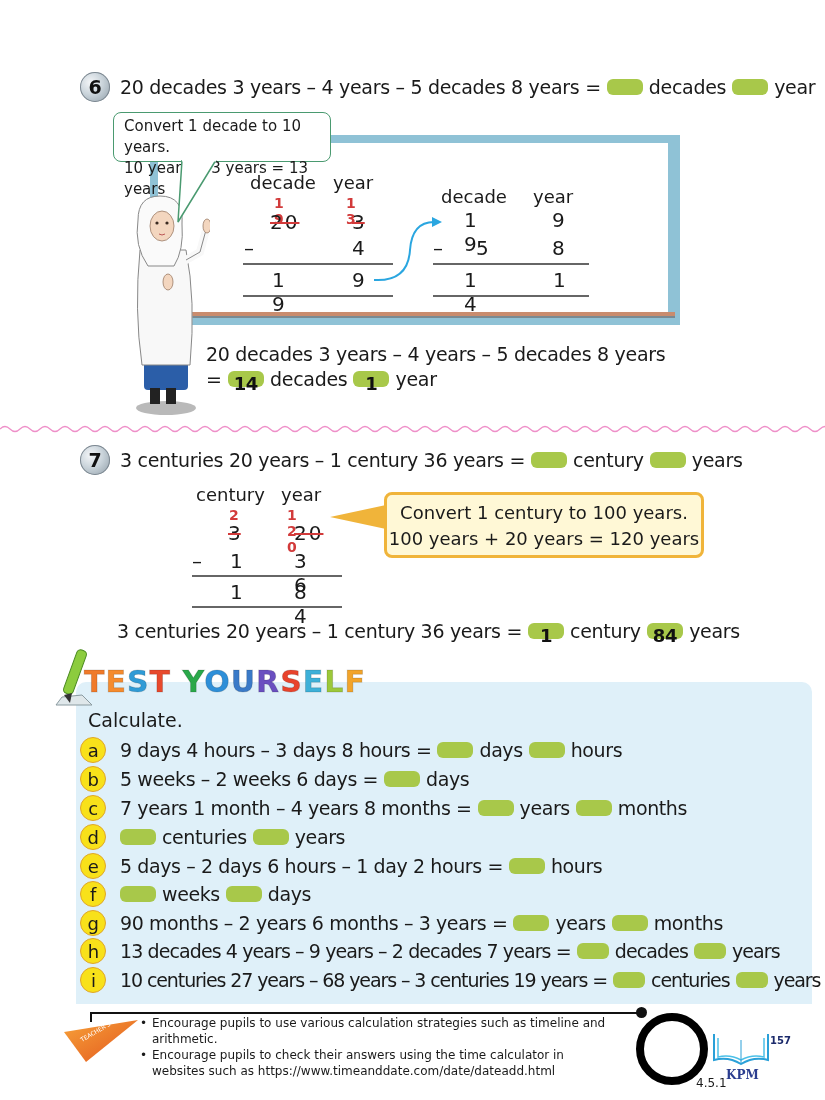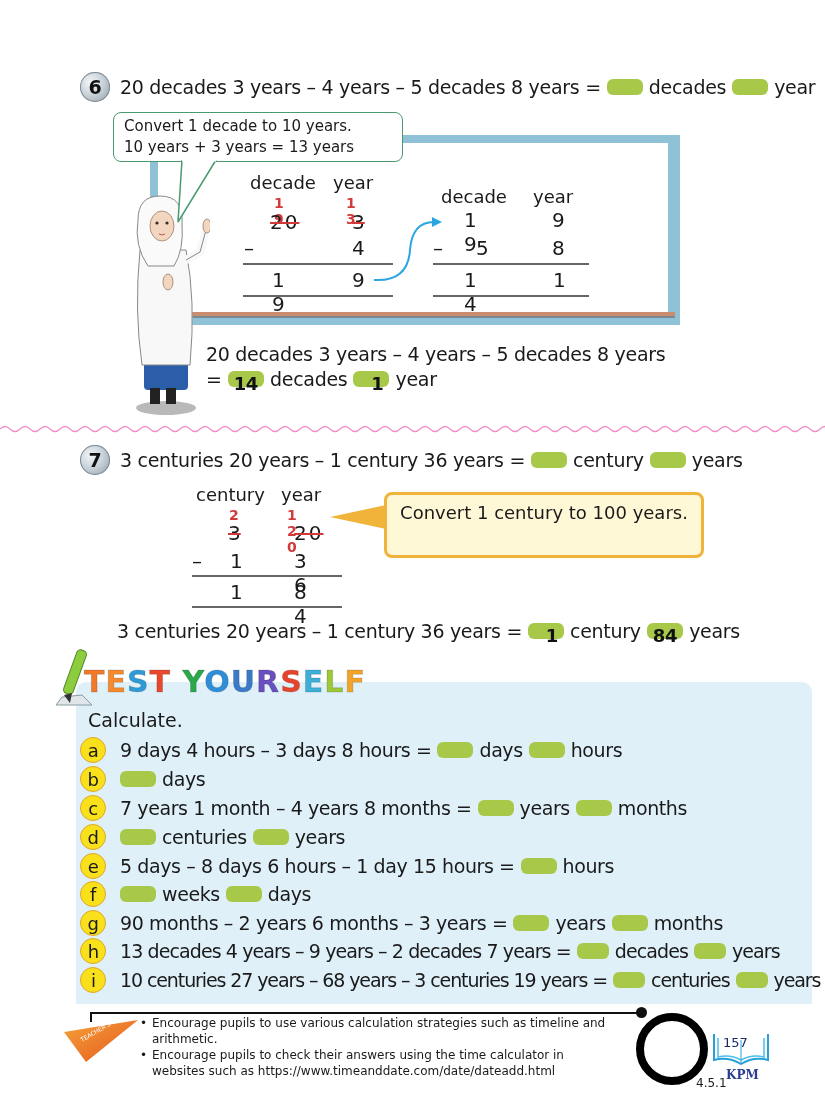--- a/index.html
+++ b/index.html
@@ -1,24 +1,24 @@
 <!DOCTYPE html>
 <html><head>
 <meta charset="utf-8">
 <style>
   * { box-sizing: border-box; margin: 0; padding: 0; }
   html, body { width: 825px; height: 1100px; background: #ffffff; overflow: hidden; }
   body { position: relative; font-family: "DejaVu Sans", sans-serif; color: #1a1a1a; }
   .abs { position: absolute; }
   .q-line { position: absolute; font-size: 19px; white-space: nowrap; display: flex; align-items: center; gap: 6px; letter-spacing: -0.3px; }
   .cd-badge { width: 30px; height: 30px; border-radius: 50%; background: radial-gradient(circle at 35% 35%, #f4f6f8 0%, #c9d3da 45%, #8d9ba5 100%); display: inline-flex; align-items: center; justify-content: center; font-weight: bold; font-size: 19px; color: #111; box-shadow: inset 0 0 0 1px #7c8790; margin-right: 4px; }
-  .ans-box { display: inline-block; width: 36px; height: 16px; background: #a8c84a; border-radius: 6px; vertical-align: middle; text-align: right; font-weight: bold; font-size: 18px; line-height: 26px; color: #111; }
+  .ans-box { display: inline-block; width: 36px; height: 16px; background: #a8c84a; border-radius: 6px; vertical-align: middle; text-align: center; font-weight: bold; font-size: 18px; line-height: 26px; color: #111; }
   .ans-box.filled { width: auto; min-width: 36px; padding: 0 6px; }
 
-  .bubble-green { position: absolute; left: 113px; top: 112px; width: 290px; height: 50px; border: 1.5px solid #4a9a70; border-radius: 8px; background: #fff; font-size: 15px; line-height: 21px; padding: 3px 10px; z-index: 3; }
+  .bubble-green { position: absolute; left: 113px; top: 112px; width: 218px; height: 50px; border: 1.5px solid #4a9a70; border-radius: 8px; background: #fff; font-size: 15px; line-height: 21px; padding: 3px 10px; z-index: 3; }
   .board { position: absolute; left: 150px; top: 135px; width: 530px; height: 190px; background: #8fc2d6; }
   .board-inner { position: absolute; left: 8px; top: 8px; width: 510px; height: 170px; background: #fff; }
   .board-ledge { position: absolute; left: 150px; top: 312px; width: 525px; height: 6px; background: #c98c6e; border-bottom: 2px solid #7a8a92; }
 
   .calc { position: absolute; font-size: 18px; }
   .calc .hdr { position: absolute; font-size: 18px; white-space: nowrap; }
   .calc .num { position: absolute; font-size: 20px; text-align: center; }
   .calc .red { position: absolute; font-size: 14px; color: #d23a3a; font-weight: bold; letter-spacing: 3px; }
   .calc .strike { text-decoration: line-through; text-decoration-color: #d23a3a; }
   .calc .rule { position: absolute; height: 1.5px; background: #666; }
@@ -42,21 +42,21 @@
   .notes-line-top { position: absolute; left: 90px; top: 1012px; width: 550px; height: 2px; background: #111; }
   .notes-line-left { position: absolute; left: 90px; top: 1012px; width: 2px; height: 10px; background: #111; }
   .notes-dot { position: absolute; left: 636px; top: 1007px; width: 11px; height: 11px; border-radius: 50%; background: #111; }
   .tn-cone { position: absolute; left: 62px; top: 1018px; width: 78px; height: 46px; }
   .notes { position: absolute; left: 140px; top: 1015px; font-size: 12px; line-height: 16px; width: 470px; }
   .notes li { list-style: none; position: relative; padding-left: 12px; }
   .notes li::before { content: "•"; position: absolute; left: 0; }
   .ring { position: absolute; left: 636px; top: 1013px; width: 72px; height: 72px; border-radius: 50%; border: 8px solid #000; }
   .ring-label { position: absolute; left: 656px; top: 1076px; font-size: 12px; margin-left: 40px; }
   .page-book { position: absolute; left: 710px; top: 1030px; width: 62px; height: 36px; }
-  .page-num { position: absolute; left: 723px; top: 1035px; font-size: 13px; color: #1b2a6b; }
+  .page-num { position: absolute; left: 770px; top: 1035px; font-size: 10px; color: #1b2a6b; font-weight: bold; }
   .kpm { position: absolute; left: 726px; top: 1068px; font-size: 12px; font-weight: bold; color: #2a3d8f; font-family: "DejaVu Serif", serif; }
 </style>
 </head>
 <body>
 
 <div class="q-line" style="left:80px; top:72px;">
   <span class="cd-badge">6</span>
   <span>20 decades 3 years – 4 years – 5 decades 8 years =</span>
   <span class="ans-box"></span>
   <span>decades</span>
@@ -163,20 +163,21 @@
   <span class="num" style="left:294px; top:549px;">3 6</span>
   <div class="rule" style="left:192px; top:575px; width:150px;"></div>
   <span class="num" style="left:230px; top:580px;">1</span>
   <span class="num" style="left:294px; top:580px;">8 4</span>
   <div class="rule" style="left:192px; top:606px; width:150px;"></div>
 </div>
 
 <div class="bubble-yellow-tail"></div>
 <div class="bubble-yellow">
   <div>Convert 1 century to 100 years.</div>
+  <div>100 years + 20 years = 120 years</div>
 </div>
 
 <div class="q-line" style="left:117px; top:620px;">
   <span>3 centuries 20 years – 1 century 36 years =</span>
   <span class="ans-box filled">1</span>
   <span>century</span>
   <span class="ans-box filled">84</span>
   <span>years</span>
 </div>
 
@@ -195,41 +196,42 @@
 <div class="item" style="top:737px;">
   <span class="letter">a</span>
   <span>9 days 4 hours – 3 days 8 hours =</span>
   <span class="ans-box"></span>
   <span>days</span>
   <span class="ans-box"></span>
   <span>hours</span>
 </div>
 <div class="item" style="top:766px;">
   <span class="letter">b</span>
+  <span>5 weeks – 2 weeks 6 days =</span>
   <span class="ans-box"></span>
   <span>days</span>
 </div>
 <div class="item" style="top:795px;">
   <span class="letter">c</span>
   <span>7 years 1 month – 4 years 8 months =</span>
   <span class="ans-box"></span>
   <span>years</span>
   <span class="ans-box"></span>
   <span>months</span>
 </div>
 <div class="item" style="top:824px;">
   <span class="letter">d</span>
   <span class="ans-box"></span>
   <span>centuries</span>
   <span class="ans-box"></span>
   <span>years</span>
 </div>
 <div class="item" style="top:853px;">
   <span class="letter">e</span>
-  <span>5 days – 8 days 6 hours – 1 day 15 hours =</span>
+  <span>5 days – 2 days 6 hours – 1 day 2 hours =</span>
   <span class="ans-box"></span>
   <span>hours</span>
 </div>
 <div class="item" style="top:881px;">
   <span class="letter">f</span>
   <span class="ans-box"></span>
   <span>weeks</span>
   <span class="ans-box"></span>
   <span>days</span>
 </div>

